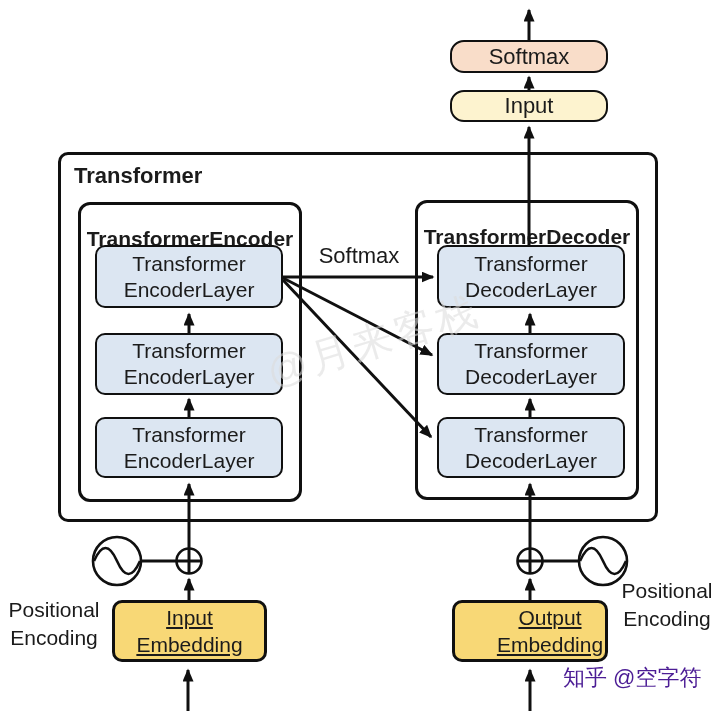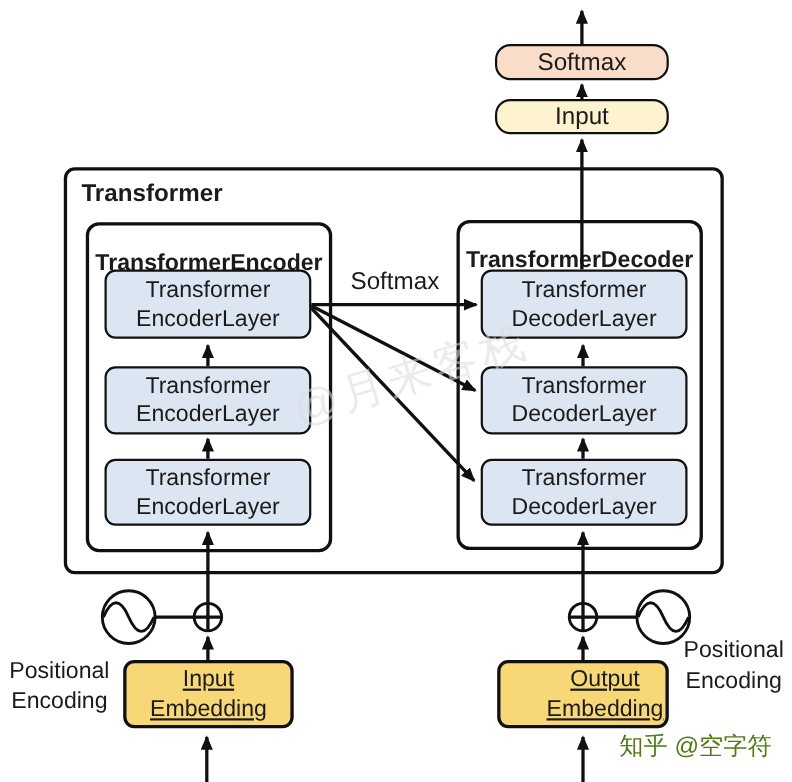--- a/index.html
+++ b/index.html
@@ -22,21 +22,21 @@
   .embed{background:#f8d876;border-radius:10px;border-width:3px;font-size:21px;line-height:27px;text-decoration:underline;}
   .boldlabel{font-weight:bold;font-size:22px;z-index:3;}
   .enc-title{position:absolute;left:0;right:0;top:22px;text-align:center;font-weight:bold;font-size:21px;}
   .sidetext{position:absolute;text-align:center;font-size:21px;line-height:28px;z-index:3;}
   #lines{position:absolute;left:0;top:0;z-index:6;pointer-events:none;}
   .wm-center{
     position:absolute;left:268px;top:346px;z-index:8;font-size:40px;color:#dcdcdc;
     opacity:.55;transform:rotate(-17deg);transform-origin:left center;white-space:nowrap;
     letter-spacing:4px;pointer-events:none;
   }
-  .wm-br{position:absolute;left:563px;top:663px;z-index:8;font-size:22px;color:#4d7c0f;white-space:nowrap;}
+  .wm-br{position:absolute;left:563px;top:663px;z-index:8;font-size:22px;color:#4c1d95;white-space:nowrap;}
 </style>
 </head>
 <body>
 
 <div id="canvas">
 
   <div class="box pill" style="left:450px;top:40px;width:158px;height:33px;background:#f9ddc9;">
     <span>Softmax</span>
   </div>
   <div class="box pill" style="left:450px;top:90px;width:158px;height:32px;background:#fdf3cf;">

